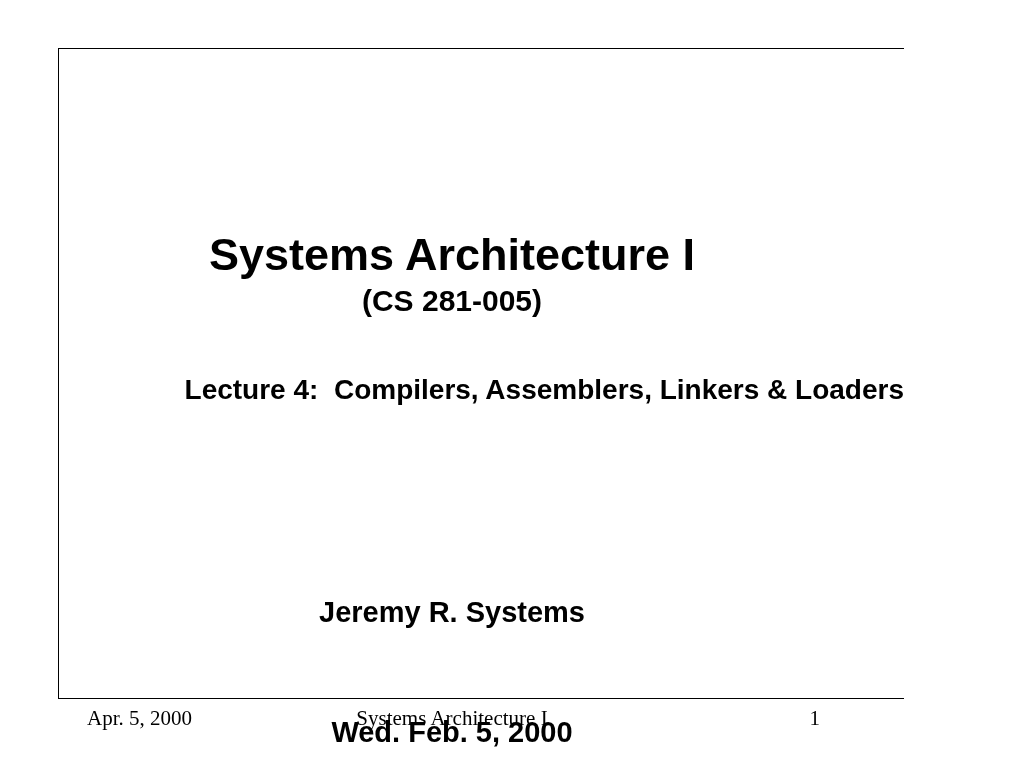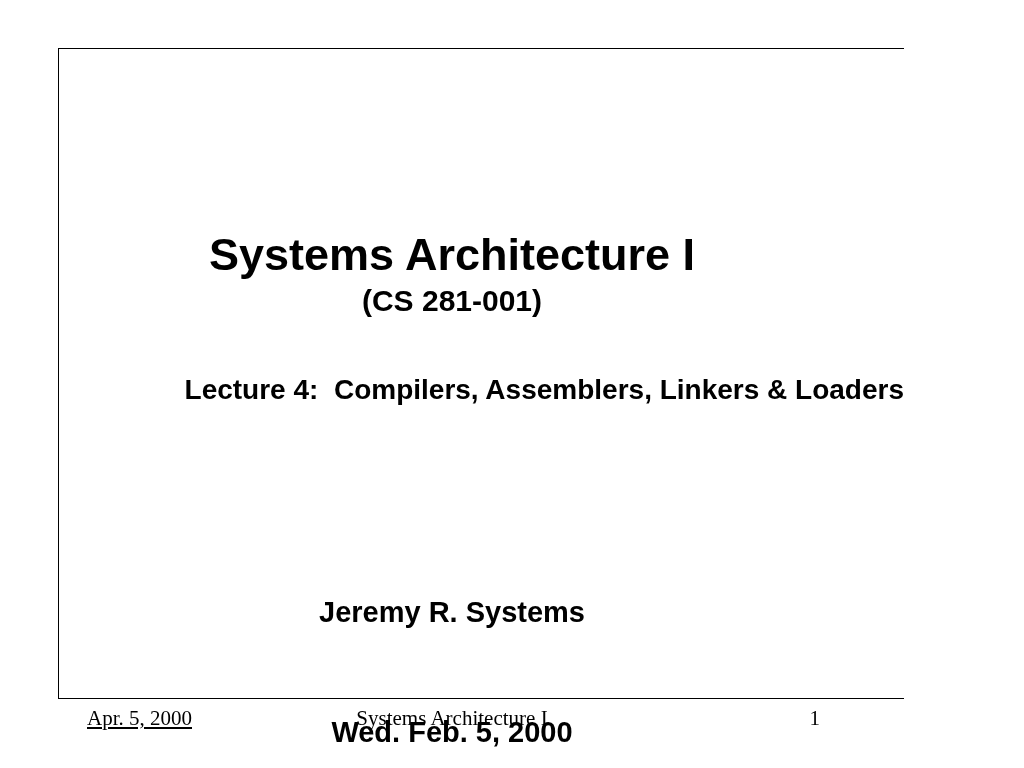--- a/index.html
+++ b/index.html
@@ -75,42 +75,41 @@
     position: absolute;
     top: 704px;
     font-family: "Liberation Serif", serif;
     font-size: 21px;
     line-height: 28px;
     color: #000000;
     white-space: pre;
   }
   .footer-date {
     left: 87px;
-    text-decoration: underline;
   }
   .footer-title {
     left: 0;
     right: 0;
     text-align: center;
   }
   .footer-number {
     right: 84px;
     text-align: right;
   }
 </style>
 </head>
 <body>
 
 <div class="page">
 
   <div class="slide-frame"></div>
 
   <div class="title-block">
     <div class="slide-title">Systems Architecture I</div>
-    <div class="course-code">(CS 281-001)</div>
+    <div class="course-code">(CS 281-005)</div>
   </div>
 
   <div class="lecture-line">Lecture 4:  Compilers, Assemblers, Linkers &amp; Loaders</div>
 
   <div class="author-block">
     <div>Jeremy R. Systems</div>
     <div>Wed. Feb. 5, 2000</div>
   </div>
 
   <div class="footer-date">Apr. 5, 2000</div>

